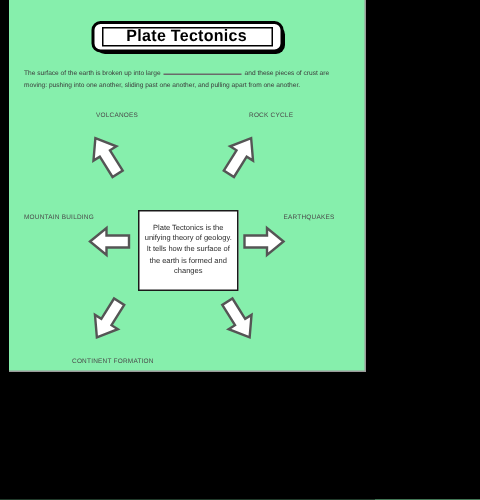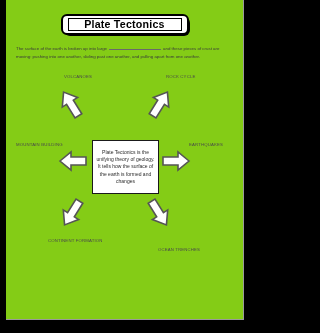--- a/index.html
+++ b/index.html
@@ -13,22 +13,22 @@
     overflow: hidden;
     font-family: "Liberation Sans", sans-serif;
   }
 
   
   #worksheet-page {
     position: absolute;
     left: 6px;
     top: 0px;
     width: 238px;
-    height: 320px;
-    background: #84cc16;
+    height: 248px;
+    background: #86efac;
     box-sizing: border-box;
     border-right: 1px solid #9a9a9a;
     border-bottom: 1px solid #9a9a9a;
     overflow: hidden;
   }
 
   
   #title-wrap {
     position: absolute;
     left: 0;

